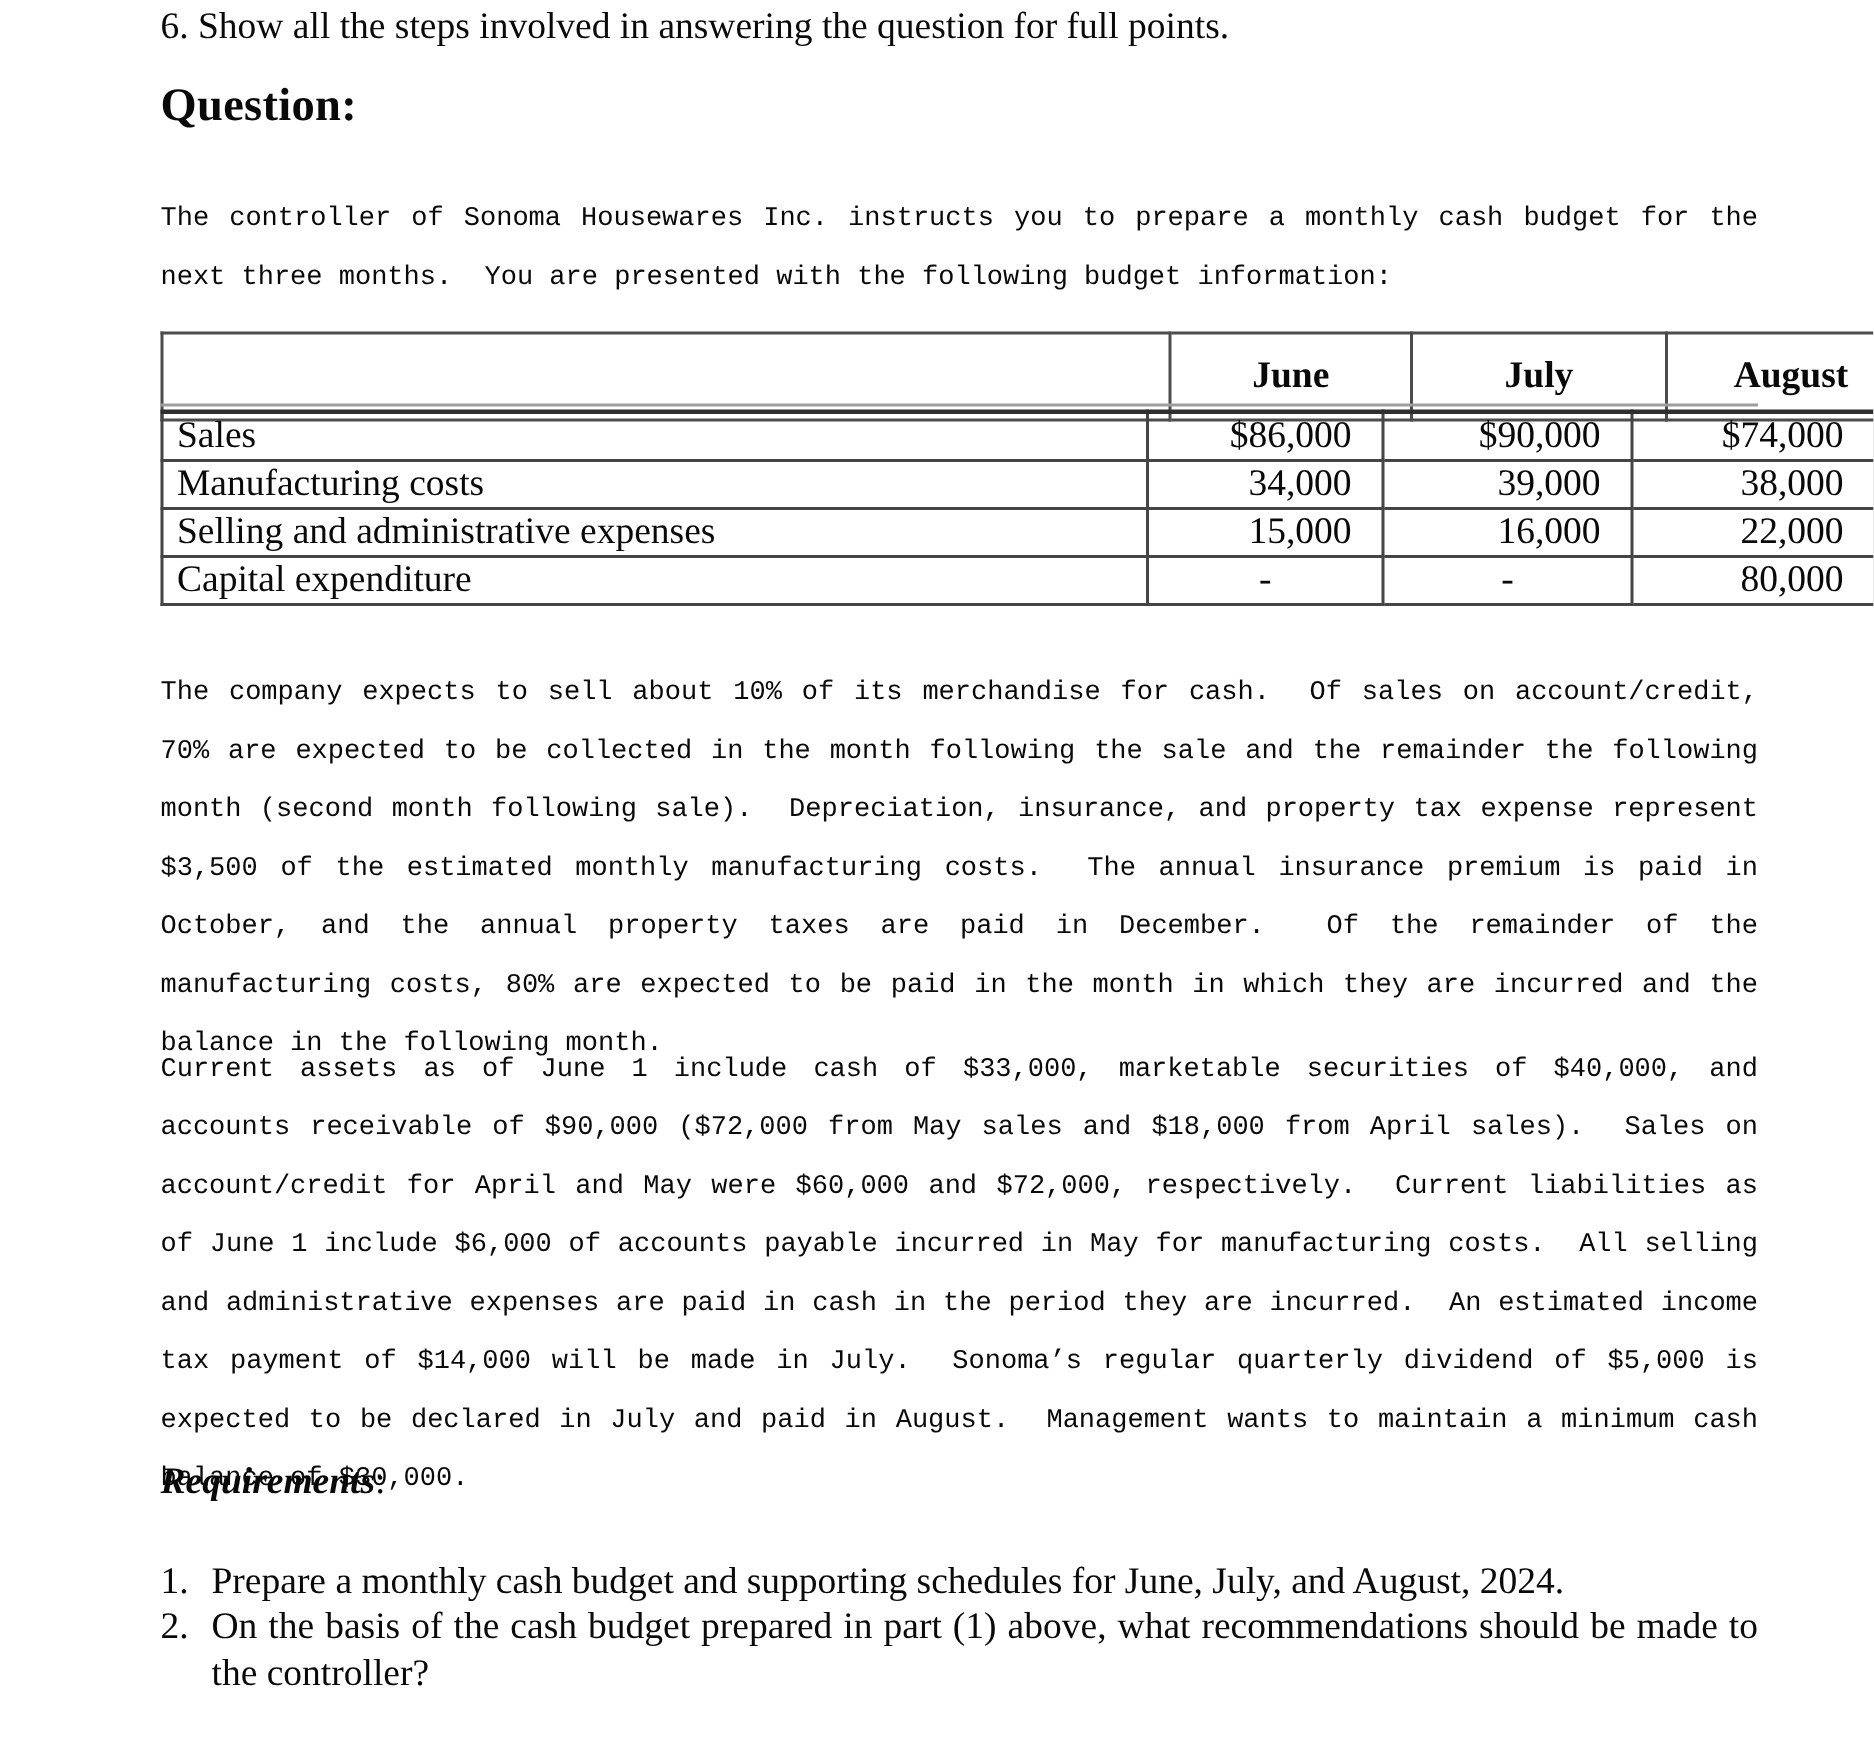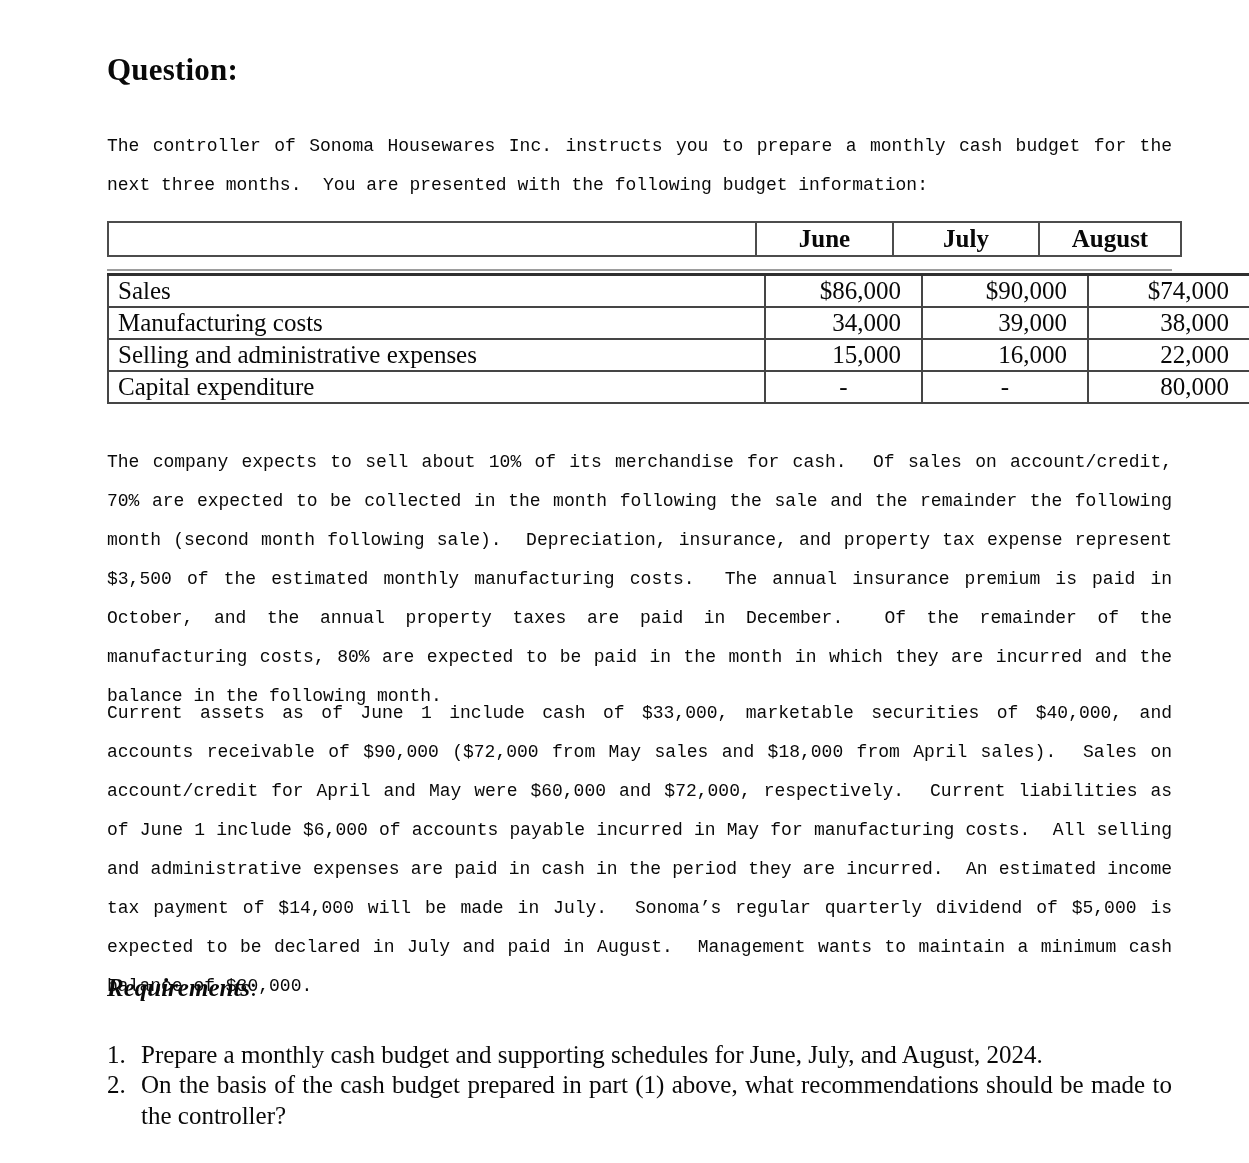--- a/index.html
+++ b/index.html
@@ -45,21 +45,21 @@
     border-collapse: collapse;
     table-layout: fixed;
   }
   .htable td {
     border: 2px solid #4c4c4c;
     height: 32px;
     font-size: 25px;
     font-weight: 700;
     text-align: center;
     vertical-align: middle;
-    padding: 0;
+    padding: 12px;
   }
   .col0 { width: 646px; }
   .col1 { width: 135px; }
   .col2 { width: 144px; }
   .col3 { width: 140px; }
 
   
   .btable-wrap {
     position: absolute;
     left: 107px;
@@ -100,20 +100,21 @@
     line-height: 30.3px;
   }
   .req-num { flex: 0 0 34px; }
   .req-text { flex: 1; text-align: justify; }
 </style>
 </head>
 <body>
 
 <div class="page">
 
+  <div class="abs note">6. Show all the steps involved in answering the question for full points.</div>
 
   <h1 class="abs heading">Question:</h1>
 
   <p class="abs para intro">The controller of Sonoma Housewares Inc. instructs you to prepare a monthly cash budget for the next three months.&nbsp; You are presented with the following budget information:</p>
 
   <table class="htable">
     <tbody>
         <tr>
       <td class="col0"></td>
       <td class="col1">June</td>

